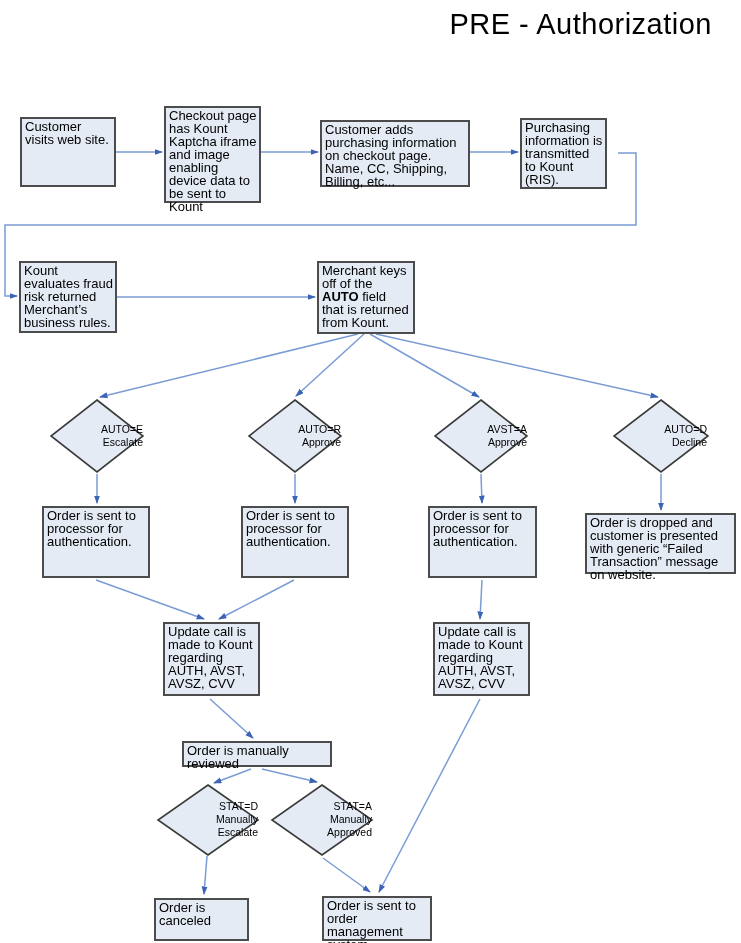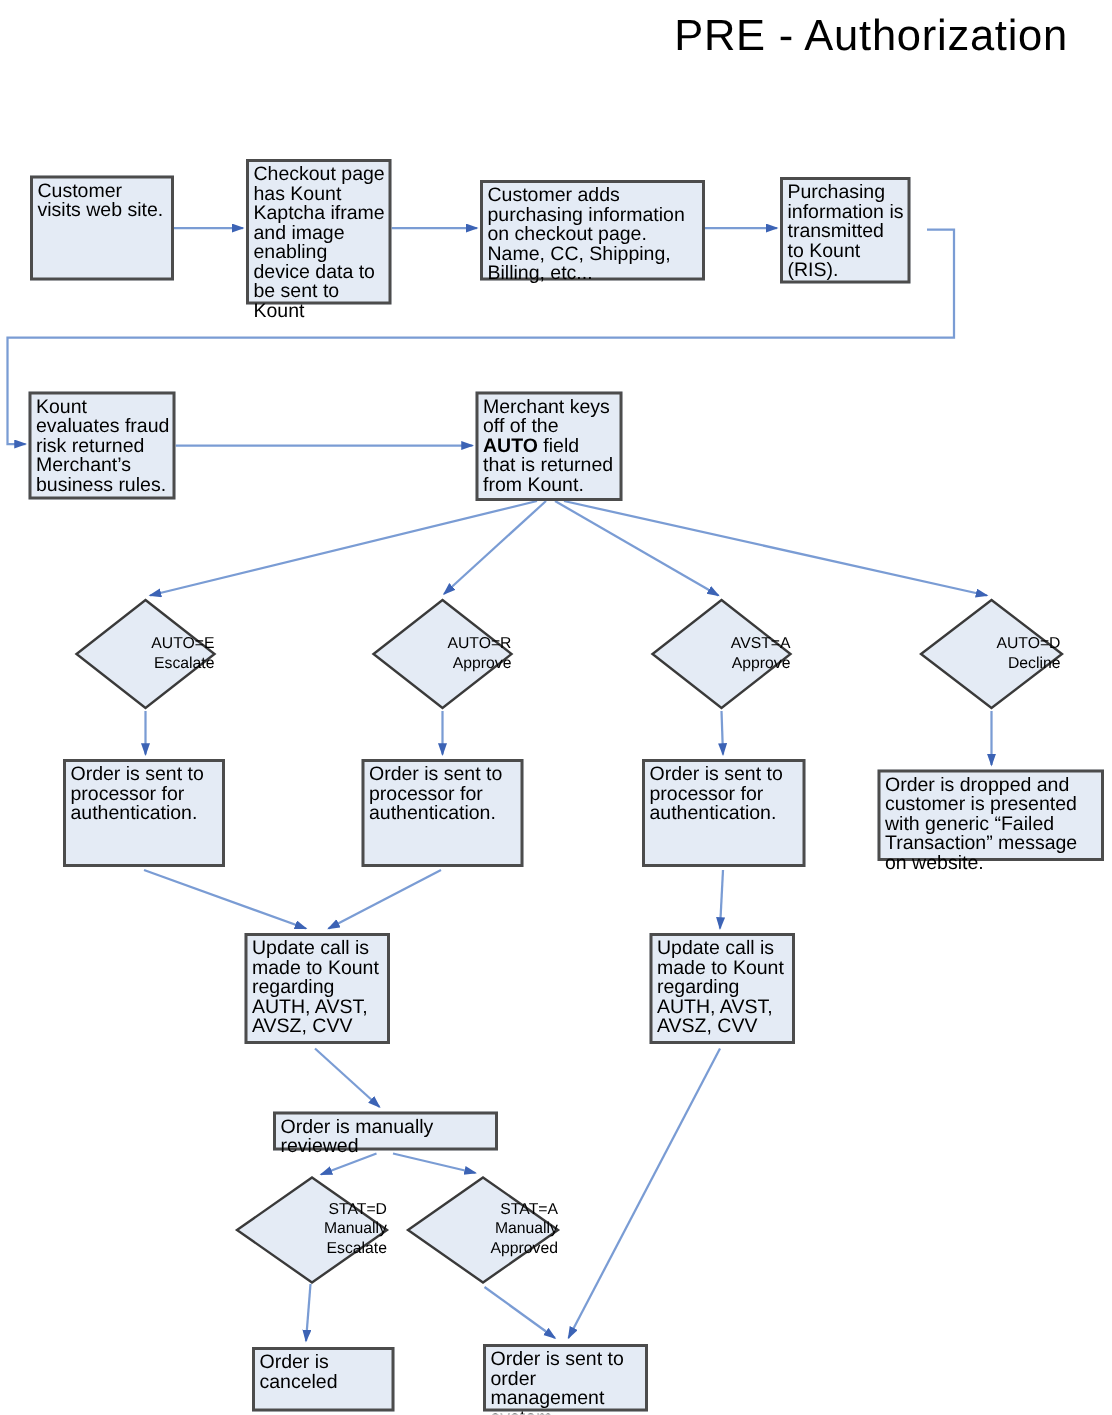--- a/index.html
+++ b/index.html
@@ -136,21 +136,21 @@
   <div class="rect-node" style="left:428px;top:506px;width:109px;height:72px">Order is sent to processor for authentication.</div>
 
   <div class="rect-node" style="left:585px;top:513px;width:151px;height:61px">Order is dropped and customer is presented with generic “Failed Transaction” message on website.</div>
 
   <div class="rect-node" style="left:163px;top:622px;width:97px;height:74px">Update call is made to Kount regarding AUTH, AVST, AVSZ, CVV</div>
 
   <div class="rect-node" style="left:433px;top:622px;width:97px;height:74px">Update call is made to Kount regarding AUTH, AVST, AVSZ, CVV</div>
 
   <div class="rect-node" style="left:182px;top:741px;width:150px;height:26px">Order is manually reviewed</div>
 
-  <div class="rect-node" style="left:168px;top:898px;width:95px;height:43px">Order is canceled</div>
+  <div class="rect-node" style="left:154px;top:898px;width:95px;height:43px">Order is canceled</div>
 
   <div class="rect-node" style="left:322px;top:896px;width:110px;height:45px">Order is sent to order management system</div>
 
   <div class="diamond-label" style="left:51px;top:423px;width:92px">
     <div>AUTO=E</div>
     <div>Escalate</div>
   </div>
   <div class="diamond-label" style="left:249px;top:423px;width:92px">
     <div>AUTO=R</div>
     <div>Approve</div>

